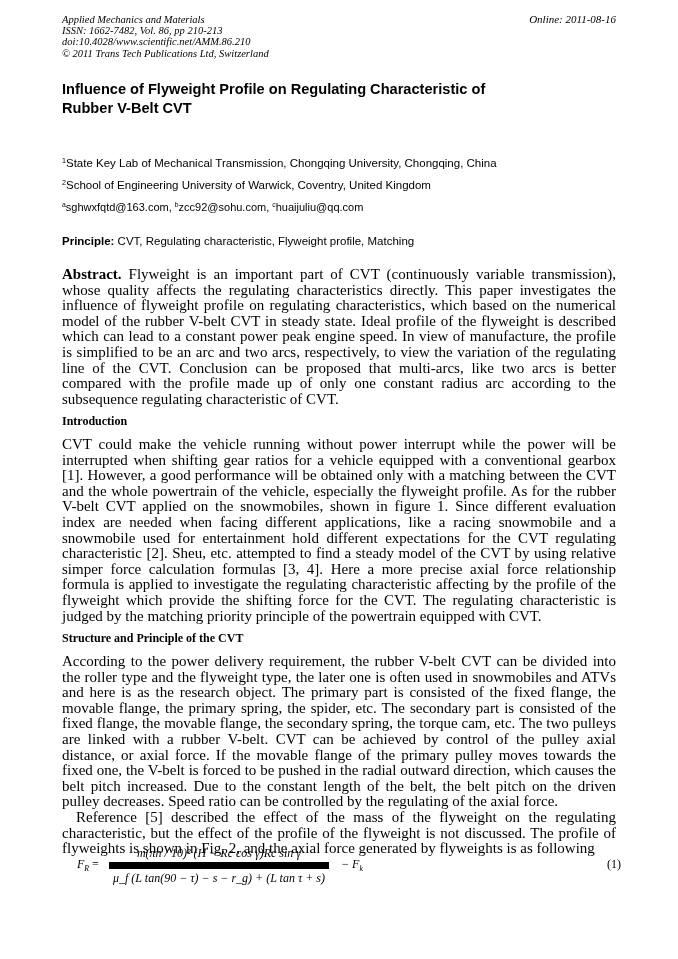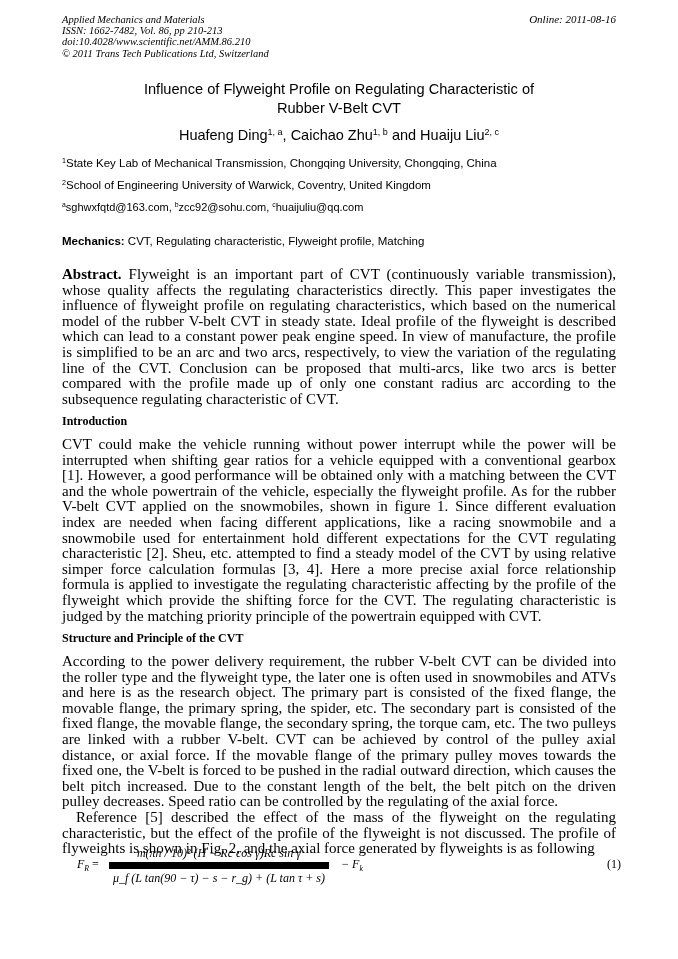--- a/index.html
+++ b/index.html
@@ -1,20 +1,20 @@
 <!DOCTYPE html>
 <html><head>
   <meta charset="utf-8">
   <style>
     html, body { margin: 0; padding: 0; background: #ffffff; }
     body { width: 678px; height: 959px; position: relative; overflow: hidden; color: #000; }
     .page { position: absolute; left: 0; top: 0; width: 678px; height: 850px; }
     .hdr-left { position: absolute; left: 62px; top: 14px; font-family: "Liberation Serif", serif; font-style: italic; font-size: 10.5px; line-height: 11.2px; }
     .hdr-right { position: absolute; right: 62px; top: 14px; font-family: "Liberation Serif", serif; font-style: italic; font-size: 11px; line-height: 11.2px; }
-    .title { position: absolute; left: 62px; width: 554px; top: 80px; text-align: center; font-family: "Liberation Sans", sans-serif; font-weight: normal; font-size: 14.6px; line-height: 19px; }
+    .title { position: absolute; left: 62px; width: 554px; top: 80px; font-family: "Liberation Sans", sans-serif; font-weight: bold; font-size: 14.6px; line-height: 19px; }
     .authors { position: absolute; left: 62px; width: 554px; top: 126px; text-align: center; font-family: "Liberation Sans", sans-serif; font-size: 14.5px; line-height: 18px; }
     .authors sup, .aff sup { font-size: 0.62em; vertical-align: 0.55em; line-height: 0; }
     .aff { position: absolute; left: 62px; width: 554px; text-align: left; font-family: Liberation Sans, sans-serif; font-size: 11.5px; line-height: 14px; }
     .aff1 { top: 156px; }
     .aff2 { top: 178px; }
     .aff3 { top: 200px; font-size: 11px; }
     .kw { position: absolute; left: 62px; top: 234px; font-family: "Liberation Sans", sans-serif; font-size: 11.5px; line-height: 14px; }
     .kw b { font-weight: bold; }
     .para { position: absolute; left: 62px; width: 554px; font-family: "Liberation Serif", serif; font-size: 15px; line-height: 15.6px; text-align: justify; }
     .para b { font-weight: bold; }
@@ -45,29 +45,26 @@
     <div>doi:10.4028/www.scientific.net/AMM.86.210</div>
     <div>© 2011 Trans Tech Publications Ltd, Switzerland</div>
   </div>
   <div class="hdr-right">Online: 2011-08-16</div>
 
   <div class="title">
     <div>Influence of Flyweight Profile on Regulating Characteristic of</div>
     <div>Rubber V-Belt CVT</div>
   </div>
 
-  <div class="authors">
-    <span>Huafeng Ding</span><sup>1, a</sup><span>, </span><span>Caichao Zhu</span><sup>1, b</sup><span> and </span><span>Huaiju Liu</span><sup>2, c</sup>
-  </div>
 
   <div class="aff aff1"><sup>1</sup><span>State Key Lab of Mechanical Transmission, Chongqing University, Chongqing, China</span></div>
   <div class="aff aff2"><sup>2</sup><span>School of Engineering University of Warwick, Coventry, United Kingdom</span></div>
   <div class="aff aff3"><sup>a</sup><span>sghwxfqtd@163.com</span><span>, </span><sup>b</sup><span>zcc92@sohu.com</span><span>, </span><sup>c</sup><span>huaijuliu@qq.com</span></div>
 
-  <div class="kw"><b>Mechanics:</b><span> CVT, Regulating characteristic, Flyweight profile, Matching</span></div>
+  <div class="kw"><b>Principle:</b><span> CVT, Regulating characteristic, Flyweight profile, Matching</span></div>
 
   <div class="para abstract"><b>Abstract.</b><span> Flyweight is an important part of CVT (continuously variable transmission), whose quality affects the regulating characteristics directly. This paper investigates the influence of flyweight profile on regulating characteristics, which based on the numerical model of the rubber V-belt CVT in steady state. Ideal profile of the flyweight is described which can lead to a constant power peak engine speed. In view of manufacture, the profile is simplified to be an arc and two arcs, respectively, to view the variation of the regulating line of the CVT. Conclusion can be proposed that multi-arcs, like two arcs is better compared with the profile made up of only one constant radius arc according to the subsequence regulating characteristic of CVT.</span></div>
 
   <div class="h h-intro">Introduction</div>
   <div class="para intro">CVT could make the vehicle running without power interrupt while the power will be interrupted when shifting gear ratios for a vehicle equipped with a conventional gearbox [1]. However, a good performance will be obtained only with a matching between the CVT and the whole powertrain of the vehicle, especially the flyweight profile. As for the rubber V-belt CVT applied on the snowmobiles, shown in figure 1. Since different evaluation index are needed when facing different applications, like a racing snowmobile and a snowmobile used for entertainment hold different expectations for the CVT regulating characteristic [2]. Sheu, etc. attempted to find a steady model of the CVT by using relative simper force calculation formulas [3, 4]. Here a more precise axial force relationship formula is applied to investigate the regulating characteristic affecting by the profile of the flyweight which provide the shifting force for the CVT. The regulating characteristic is judged by the matching priority principle of the powertrain equipped with CVT.</div>
 
   <div class="h h-struct">Structure and Principle of the CVT</div>
   <div class="para struct">
     <span>According to the power delivery requirement, the rubber V-belt CVT can be divided into the roller type and the flyweight type, the later one is often used in snowmobiles and ATVs and here is as the research object. The primary part is consisted of the fixed flange, the movable flange, the primary spring, the spider, etc. The secondary part is consisted of the fixed flange, the movable flange, the secondary spring, the torque cam, etc. The two pulleys are linked with a rubber V-belt. CVT can be achieved by control of the pulley axial distance, or axial force. If the movable flange of the primary pulley moves towards the fixed one, the V-belt is forced to be pushed in the radial outward direction, which causes the belt pitch increased. Due to the constant length of the belt, the belt pitch on the driven pulley decreases. Speed ratio can be controlled by the regulating of the axial force.</span>
     <span class="indent">Reference [5] described the effect of the mass of the flyweight on the regulating characteristic, but the effect of the profile of the flyweight is not discussed. The profile of flyweights is shown in Fig. 2, and the axial force generated by flyweights is as following</span>

